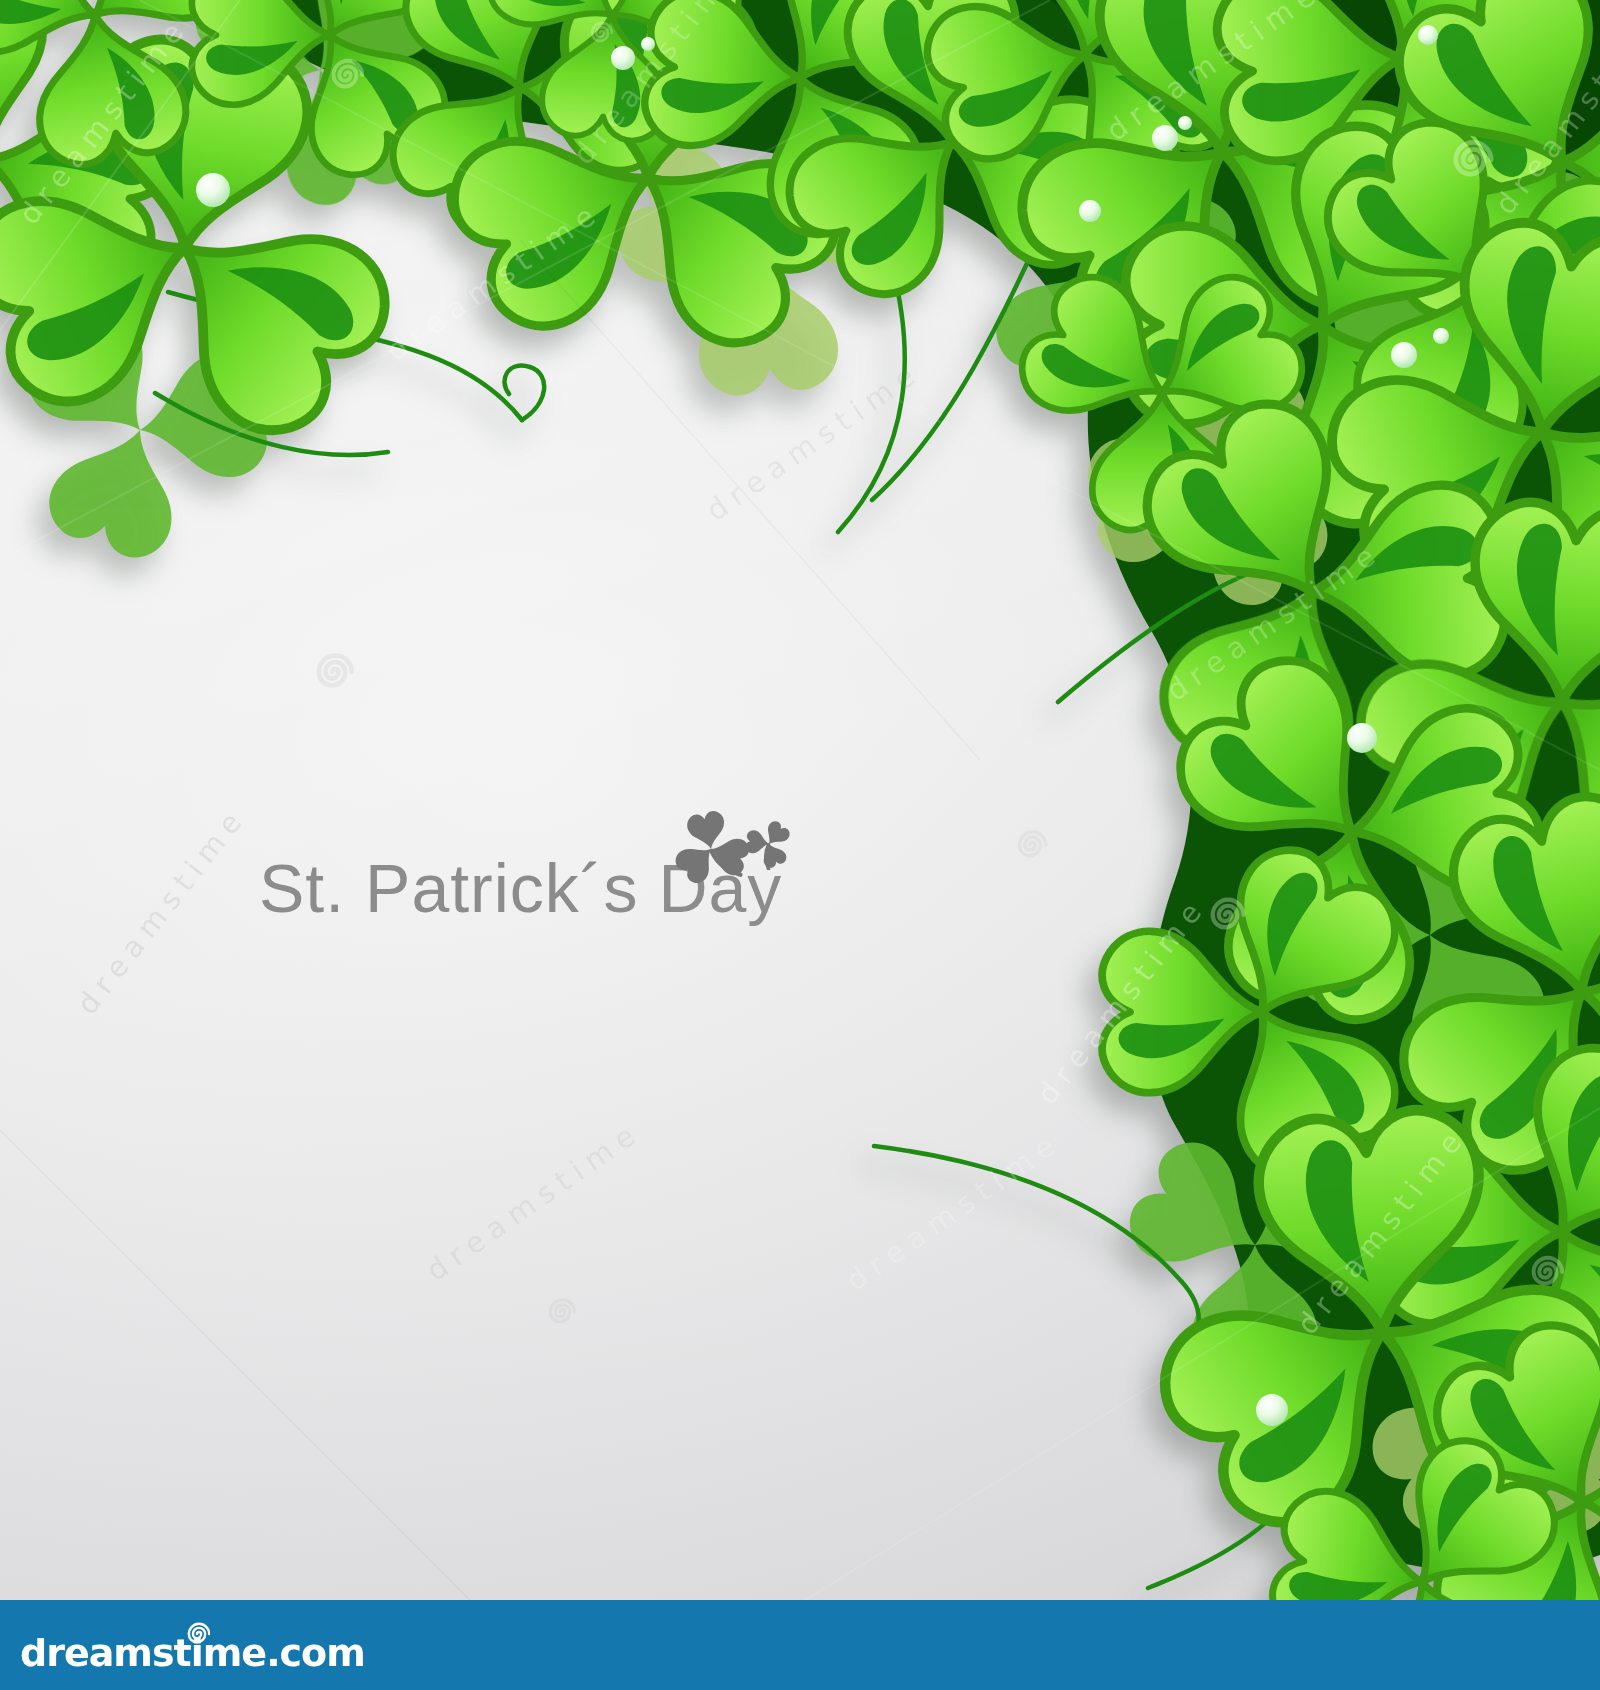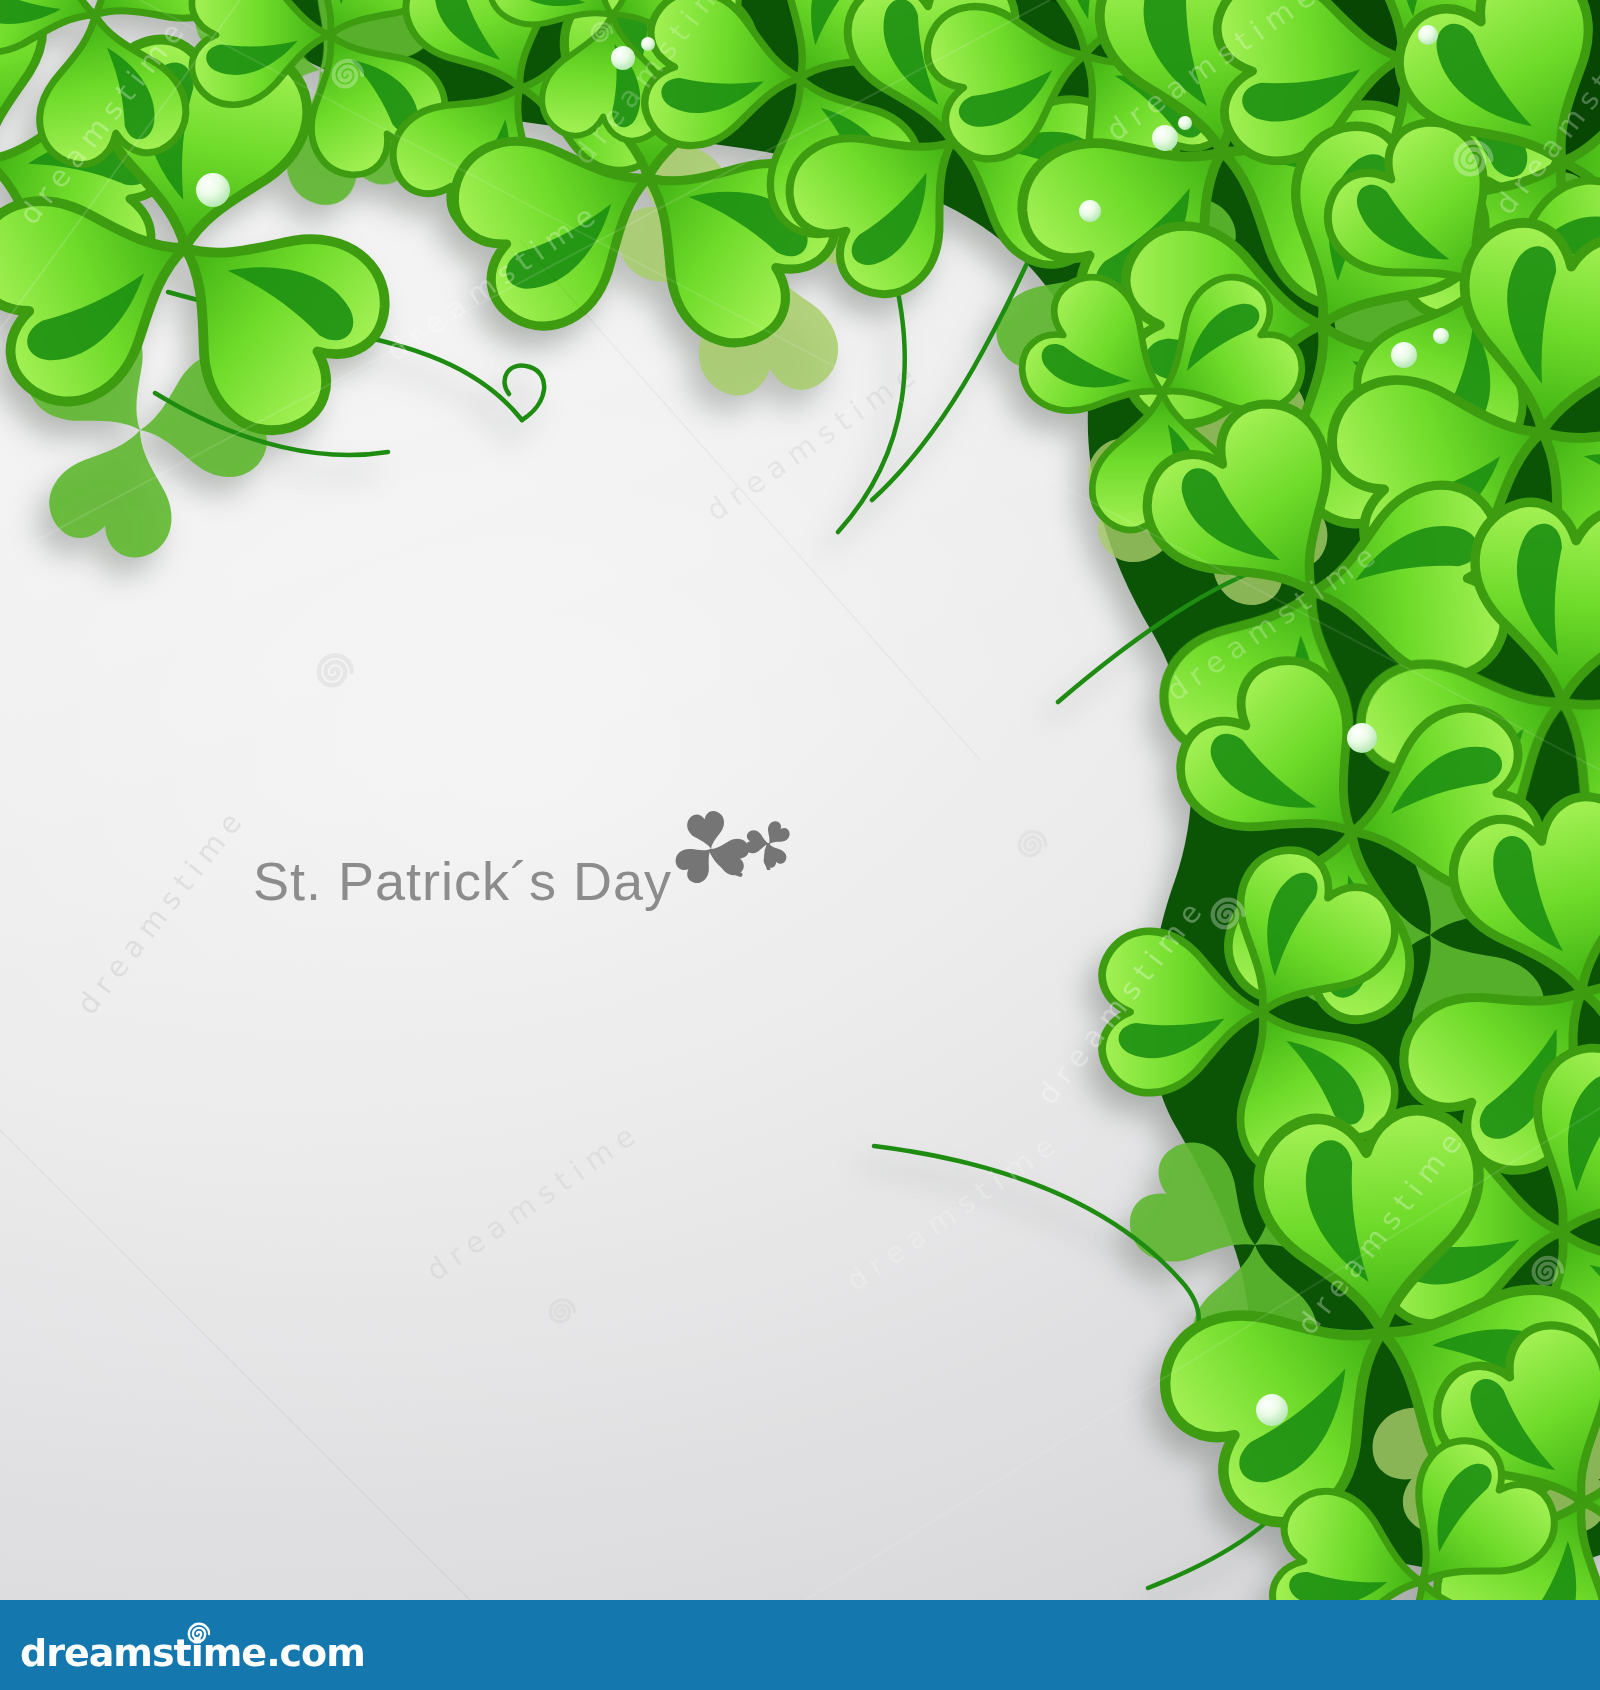--- a/index.html
+++ b/index.html
@@ -14,22 +14,22 @@
       linear-gradient(160deg, rgba(255,255,255,.55) 0%, rgba(255,255,255,0) 45%, rgba(160,160,165,.18) 100%),
       radial-gradient(1250px 950px at 32% 44%, #f4f4f5 0%, #ededee 52%, #e2e2e4 100%);
   }
   svg.art{position:absolute;left:0;top:0}
   .wm-layer{position:absolute;inset:0;pointer-events:none}
   .wm{
     position:absolute;font-family:"DejaVu Sans",sans-serif;font-weight:400;
     font-size:29px;letter-spacing:8px;white-space:nowrap;transform-origin:left top;
   }
   .title{
-    position:absolute;left:253px;top:854px;
-    font-size:54px;font-weight:300;letter-spacing:1px;line-height:1;
+    position:absolute;left:259px;top:854px;
+    font-size:68px;font-weight:300;letter-spacing:1px;line-height:1;
     color:#8c8c8c;white-space:nowrap;
   }
   .mini-shamrock{position:absolute}
   .footer{
     position:absolute;left:0;top:1600px;width:1600px;height:105px;
     background:#1478ae;display:flex;align-items:center;justify-content:space-between;
     box-sizing:border-box;padding:0 52px 0 20px;color:#ffffff;
   }
   .logo{position:relative;font-family:"DejaVu Sans",sans-serif;font-weight:700;font-size:38px;letter-spacing:-1px}
   .logo-spiral{position:absolute;left:164px;top:-10px}

